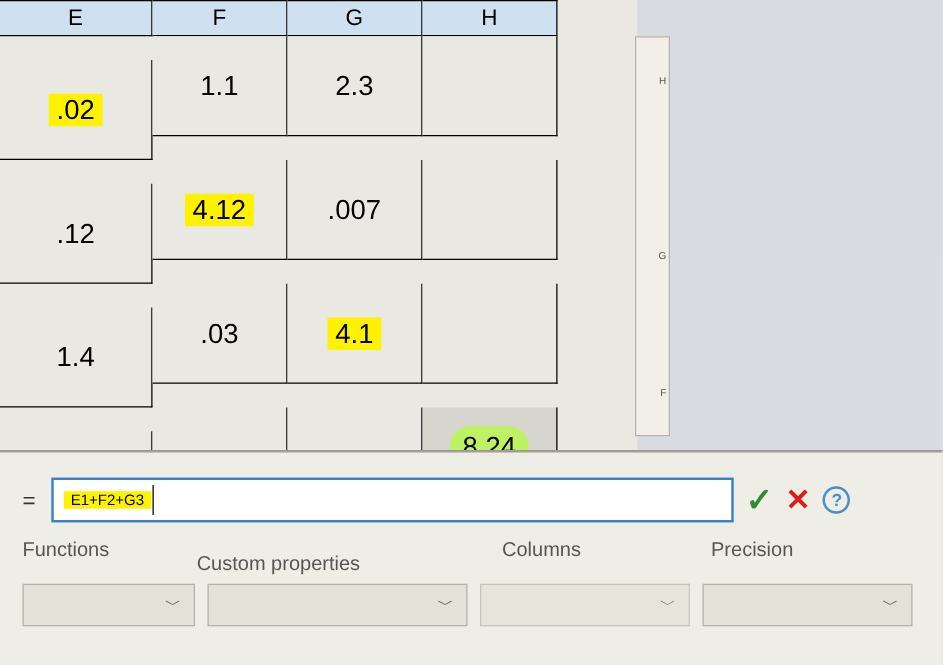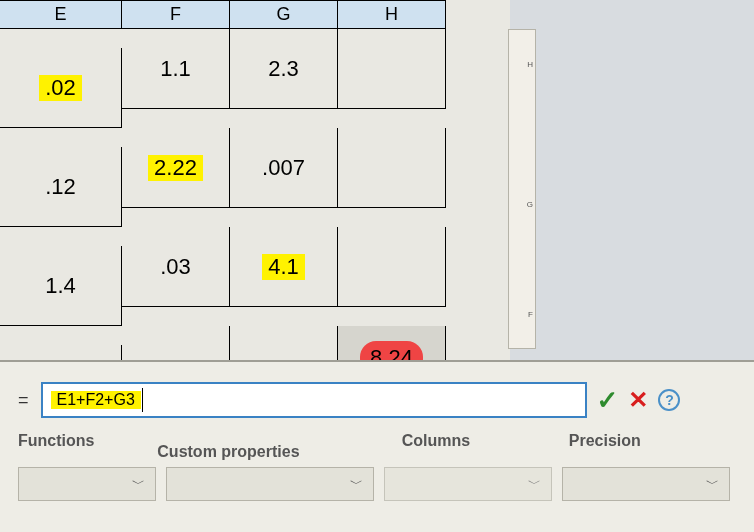--- a/index.html
+++ b/index.html
@@ -11,38 +11,38 @@
   .col-E { width: 122px; }
   .col-F { width: 108px; }
   .col-G { width: 108px; }
   .col-H { width: 108px; }
 
   .grid { display: grid; grid-template-columns: 122px 108px 108px 108px; }
   .cell { border: 1px solid #000; border-top: none; border-left: none; height: 80px; display:flex; align-items:center; justify-content:center; font-size: 22px; background:#e9e8e2; position:relative; }
   .cell.first-col { border-left: none; margin-top: 19px; }
   .cell.row4 { height: 64px; }
   .hl { background:#fff200; padding: 0 6px; }
-  .hl-round { background:#ef4444; padding: 4px 10px; border-radius: 16px; }
+  .hl-round { background:#bef264; padding: 4px 10px; border-radius: 16px; }
   .sum-cell { background:#d6d5ce; }
 
   .sigma-tag { position:absolute; right: -22px; bottom: -10px; font-size: 16px; border:1px solid #555; background:#eceae3; padding: 0 3px; line-height: 14px; color:#333; }
 
   .side-ruler { position:absolute; left: 508px; top: 29px; width: 28px; height: 320px; background:#f2efe8; border:1px solid #b5b3a8; }
   .ruler-tick { position:absolute; right:2px; font-size:8px; color:#555; }
 
   .panel { position:absolute; left:0; bottom:0; width:754px; height:172px; background:#eeede6; border-top: 2px solid #9f9e95; padding: 20px 18px 10px 18px; }
   .formula-row { display:flex; align-items:center; gap: 10px; }
   .eq { font-size: 18px; color:#333; margin-right:2px; }
-  .formula-input { width: 546px; height: 36px; border: 2px solid #3a82c4; background:#fff; font-size:16px; padding: 8px 8px; outline:none; display:flex; align-items:center; position:relative; }
+  .formula-input { width: 546px; height: 36px; border: 2px solid #3a82c4; background:#fff; font-size:12px; padding: 8px 8px; outline:none; display:flex; align-items:center; position:relative; }
   .formula-input .caret { display:inline-block; width:1px; height:24px; background:#000; margin-left:1px; vertical-align:middle; }
   .check-icon { color:#2e8b2e; font-size:26px; font-weight:bold; cursor:pointer; }
   .x-icon { color:#d81e1e; font-size:24px; font-weight:bold; cursor:pointer; }
   .help-icon { width:22px; height:22px; border:2px solid #4a90c8; border-radius:50%; color:#4a90c8; display:flex; align-items:center; justify-content:center; font-size:14px; font-weight:bold; cursor:pointer; }
 
-  .labels-row { display:flex; margin-top: 14px; gap: 0; font-weight: bold; }
+  .labels-row { display:flex; margin-top: 14px; gap: 0; }
   .label-col { font-size:16px; color:#555; }
   .lc1 { width: 150px; }
   .lc2 { width: 220px; margin-top: 11px; }
   .lc3 { width: 180px; margin-left: 40px; }
   .lc4 { width: 180px; }
 
   .selects-row { display:flex; margin-top: 6px; gap: 10px; }
   .fake-select { height:34px; background:#e3e2d9; border:1px solid #b5b3a8; position:relative; cursor:pointer; }
   .fake-select.disabled { opacity: 0.7; cursor:default; }
   .fake-select .chev { position:absolute; right:10px; top:50%; transform:translateY(-50%); font-size:13px; color:#555; }
@@ -72,21 +72,21 @@
         <span>2.3</span>
       </div>
     <div class="cell">
         <span></span>
       </div>
 
     <div class="cell first-col">
         <span>.12</span>
       </div>
     <div class="cell">
-        <span class="hl">2.22</span>
+        <span class="hl">4.12</span>
       </div>
     <div class="cell">
         <span>.007</span>
       </div>
     <div class="cell">
         <span></span>
       </div>
 
     <div class="cell first-col">
         <span>1.4</span>

